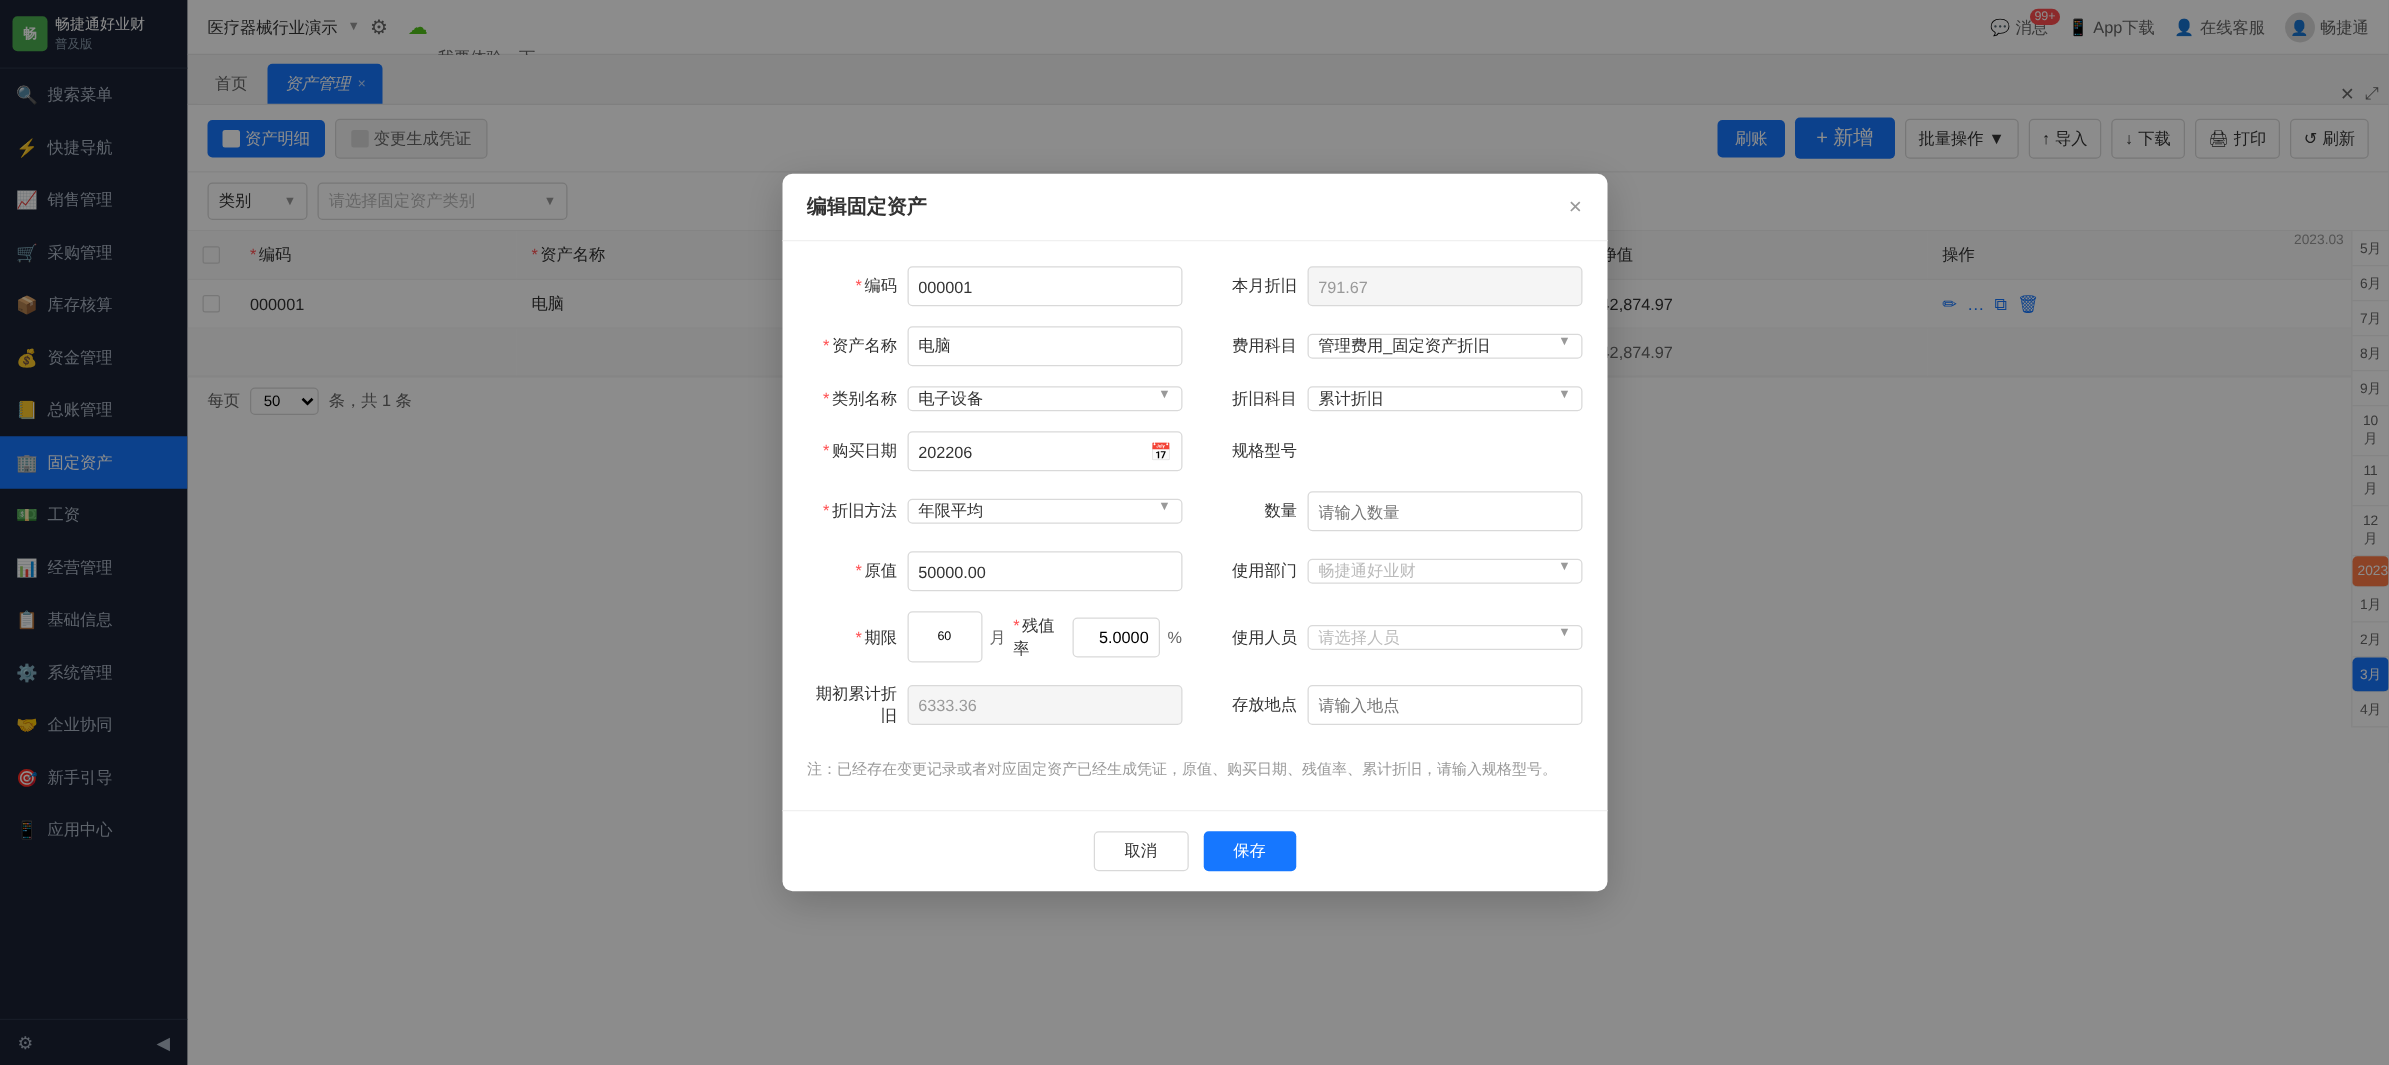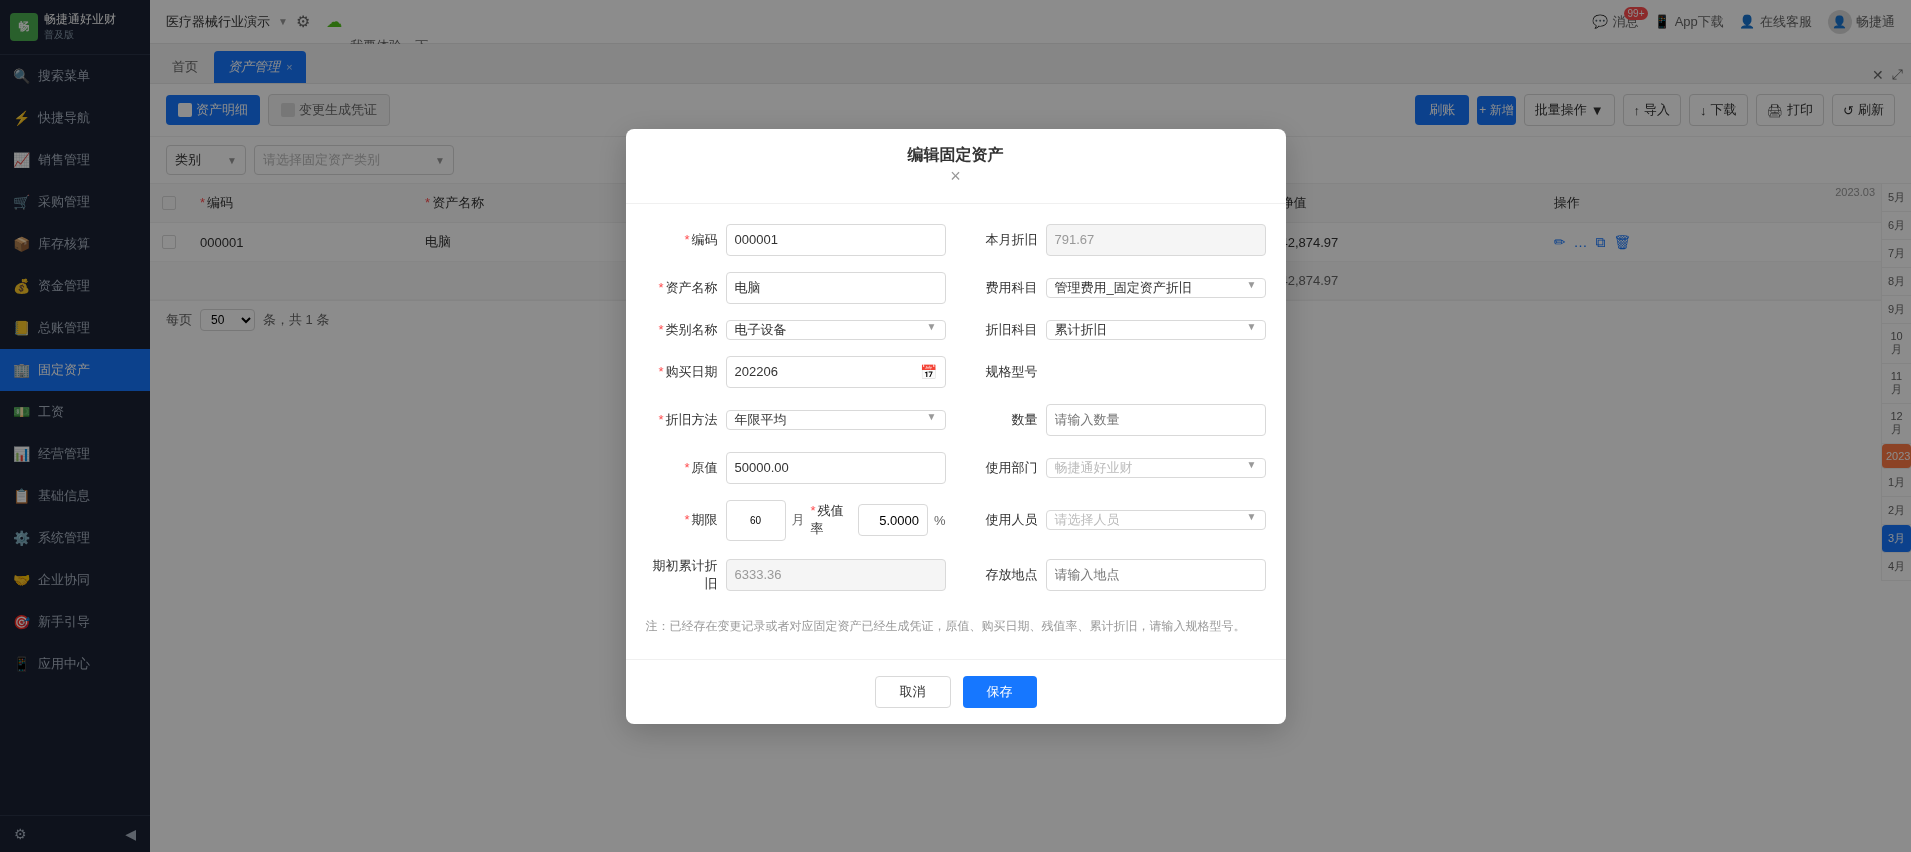--- a/index.html
+++ b/index.html
@@ -55,21 +55,21 @@
     .page-content { flex: 1; background: #fff; overflow: hidden; position: relative; }
     
     
     .page-toolbar { padding: 10px 16px; display: flex; align-items: center; gap: 8px; border-bottom: 1px solid #f0f0f0; }
     .btn-tab { padding: 6px 12px; border: none; border-radius: 4px; cursor: pointer; font-size: 13px; display: flex; align-items: center; gap: 4px; }
     .btn-tab.active { background: #1677ff; color: #fff; }
     .btn-tab.default { background: #f5f5f5; color: #666; border: 1px solid #d9d9d9; }
     
     .toolbar-right { margin-left: auto; display: flex; align-items: center; gap: 8px; }
     .btn-primary { background: #1677ff; color: #fff; border: none; padding: 6px 14px; border-radius: 4px; cursor: pointer; font-size: 13px; }
-    .btn-new { background: #1677ff; color: #fff; border: none; padding: 6px 2px; border-radius: 4px; cursor: pointer; font-size: 12px; display: flex; align-items: center; gap: 4px; }
+    .btn-new { background: #1677ff; color: #fff; border: none; padding: 6px 17px; border-radius: 4px; cursor: pointer; font-size: 16px; display: flex; align-items: center; gap: 4px; }
     .btn-batch { background: #fff; color: #333; border: 1px solid #d9d9d9; padding: 6px 10px; border-radius: 4px; cursor: pointer; font-size: 13px; display: flex; align-items: center; gap: 4px; }
     .btn-icon { background: #fff; color: #333; border: 1px solid #d9d9d9; padding: 6px 10px; border-radius: 4px; cursor: pointer; font-size: 13px; display: flex; align-items: center; gap: 4px; }
     
     
     .filter-bar { padding: 8px 16px; display: flex; align-items: center; gap: 8px; border-bottom: 1px solid #f0f0f0; }
     .filter-select { height: 30px; border: 1px solid #d9d9d9; border-radius: 4px; padding: 0 8px; font-size: 13px; color: #333; background: #fff; display: flex; align-items: center; justify-content: space-between; cursor: pointer; gap: 8px; }
     .filter-input { height: 30px; border: 1px solid #d9d9d9; border-radius: 4px; padding: 0 8px; font-size: 13px; color: #999; background: #fff; display: flex; align-items: center; gap: 4px; min-width: 180px; }
     
     
     .table-container { overflow: auto; }
@@ -90,21 +90,21 @@
     
     .table-footer { padding: 8px 16px; display: flex; align-items: center; gap: 8px; border-top: 1px solid #f0f0f0; font-size: 13px; color: #666; }
     .page-size-select { border: 1px solid #d9d9d9; border-radius: 4px; padding: 2px 6px; font-size: 12px; background: #fff; }
     
     
     .subtotal-row td { background: #fafafa; font-weight: 500; color: #666; }
     
     
     .modal-overlay { position: fixed; top: 0; left: 0; width: 100%; height: 100%; background: rgba(0,0,0,0.45); z-index: 1000; display: flex; align-items: center; justify-content: center; }
     .modal { background: #fff; border-radius: 8px; width: 660px; box-shadow: 0 8px 32px rgba(0,0,0,0.2); }
-    .modal-header { padding: 16px 20px; border-bottom: 1px solid #f0f0f0; display: flex; align-items: center; justify-content: space-between; flex-direction: column; }
+    .modal-header { padding: 16px 20px; border-bottom: 1px solid #f0f0f0; display: flex; align-items: center; justify-content: space-between; }
     .modal-title { font-size: 16px; font-weight: 600; color: #333; }
     .modal-close { color: #999; cursor: pointer; font-size: 18px; }
     .modal-body { padding: 20px; }
     .modal-footer { padding: 16px 20px; border-top: 1px solid #f0f0f0; display: flex; justify-content: center; gap: 12px; }
     
     
     .form-row { display: flex; gap: 20px; margin-bottom: 16px; }
     .form-group { flex: 1; display: flex; align-items: center; }
     .form-label { width: 80px; text-align: right; font-size: 13px; color: #333; flex-shrink: 0; padding-right: 8px; }
     .form-control { flex: 1; height: 32px; border: 1px solid #d9d9d9; border-radius: 4px; padding: 0 8px; font-size: 13px; color: #333; background: #fff; }

